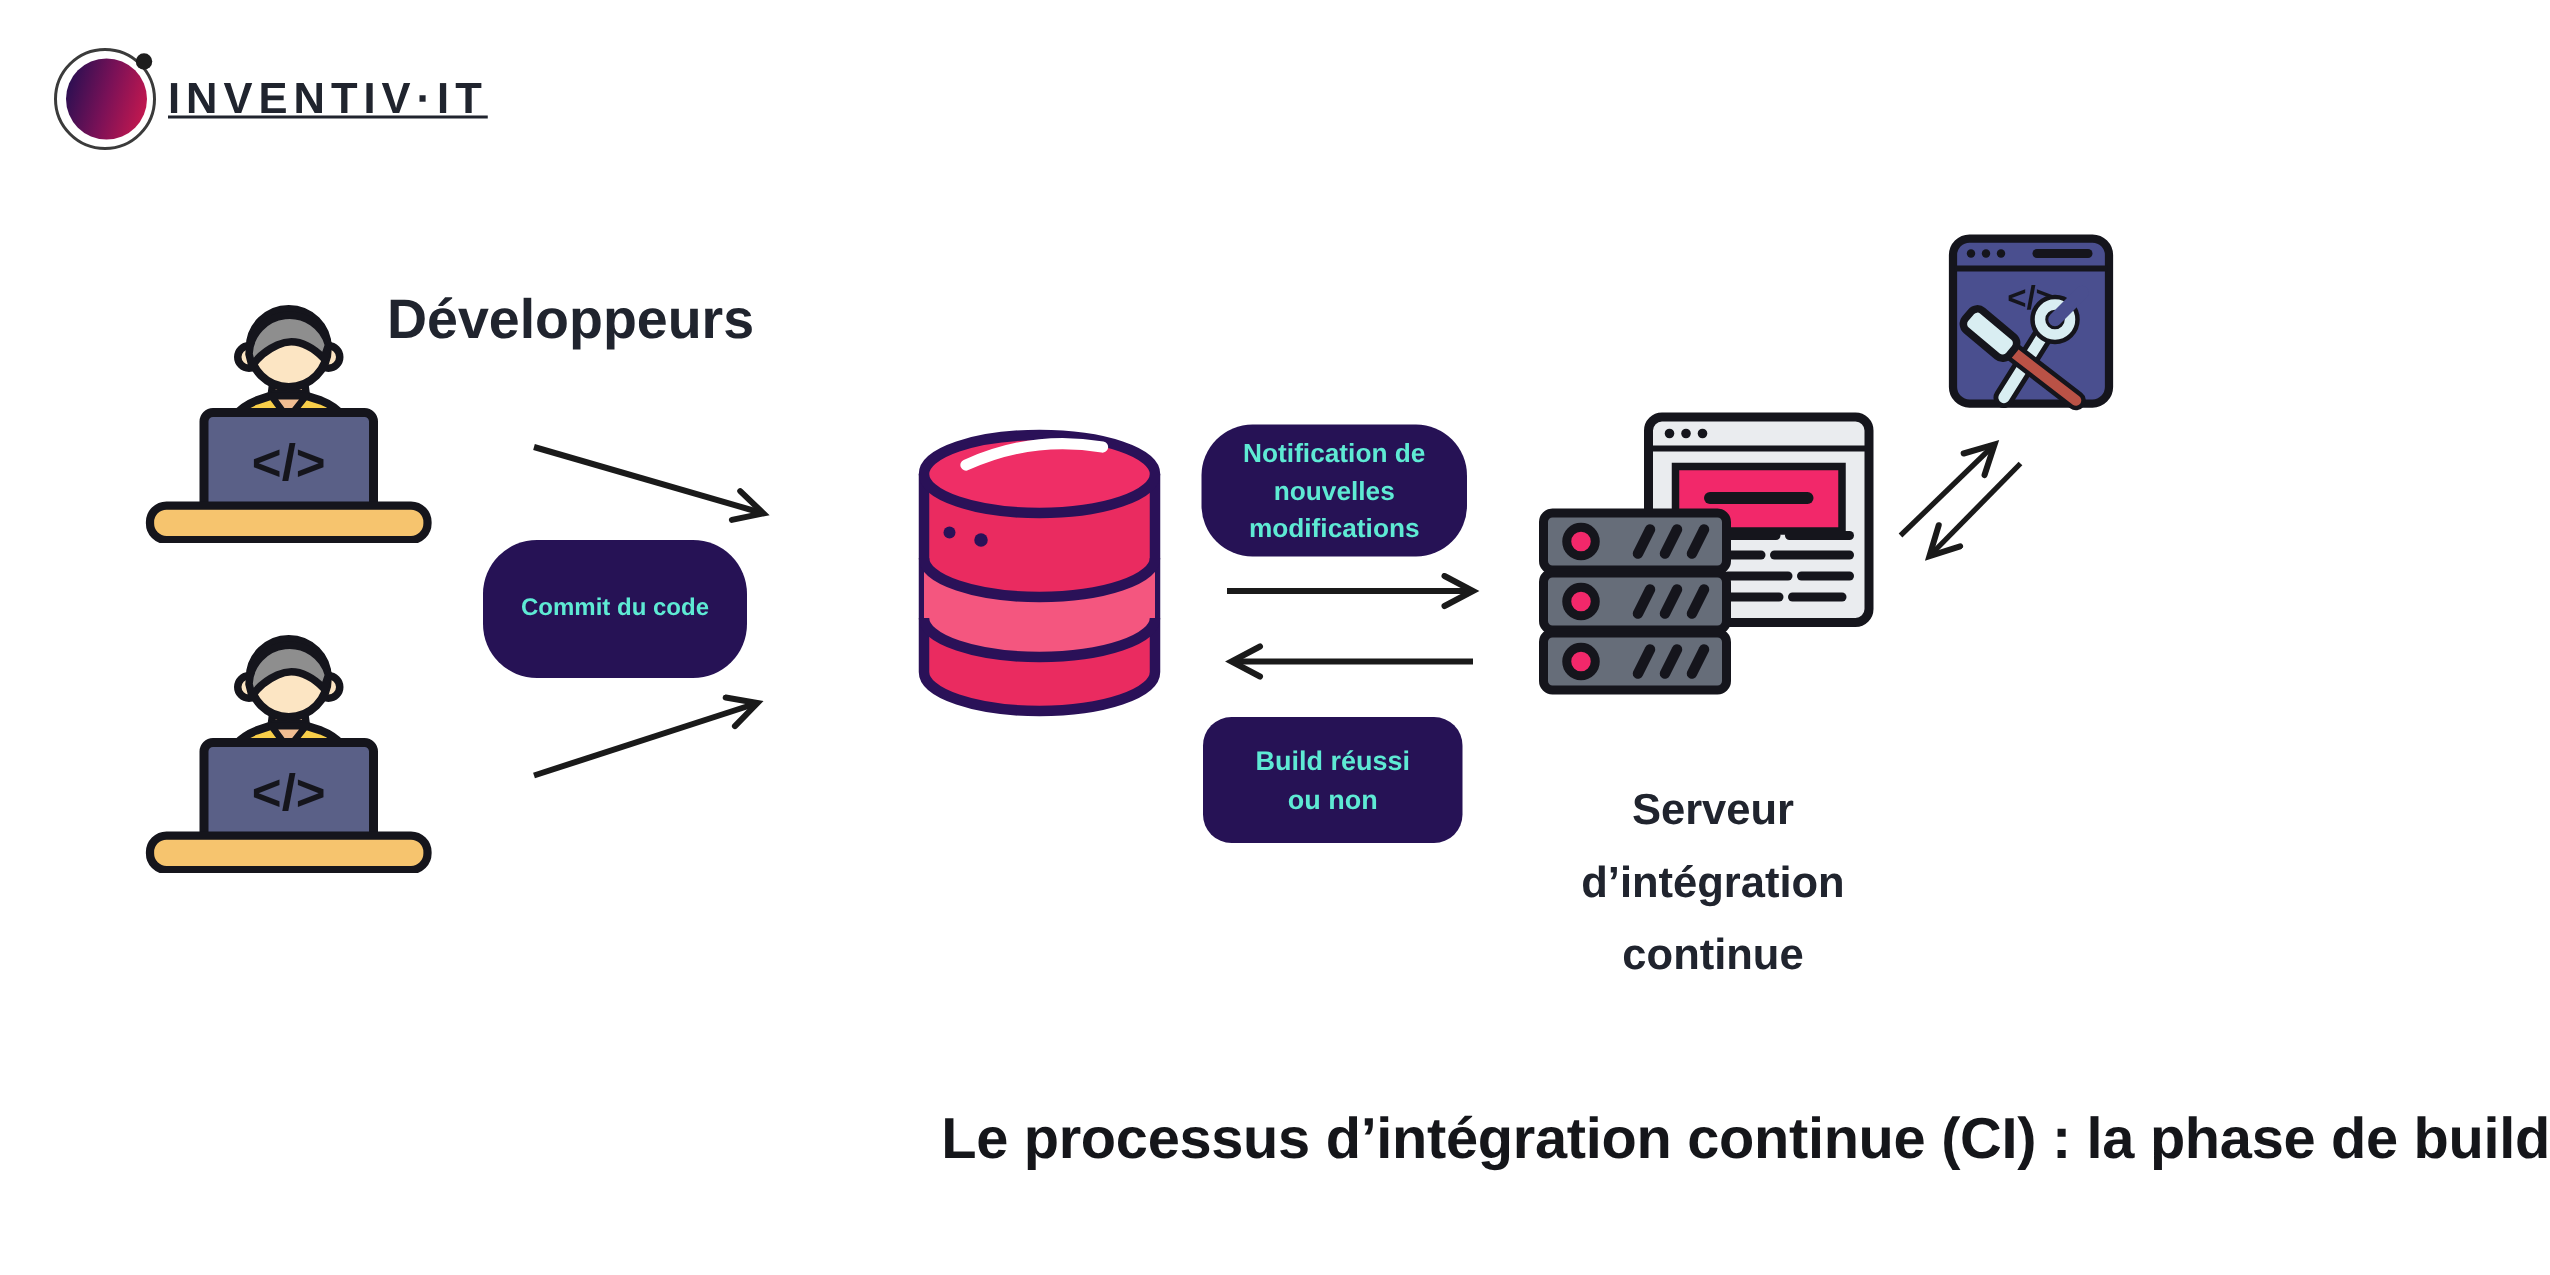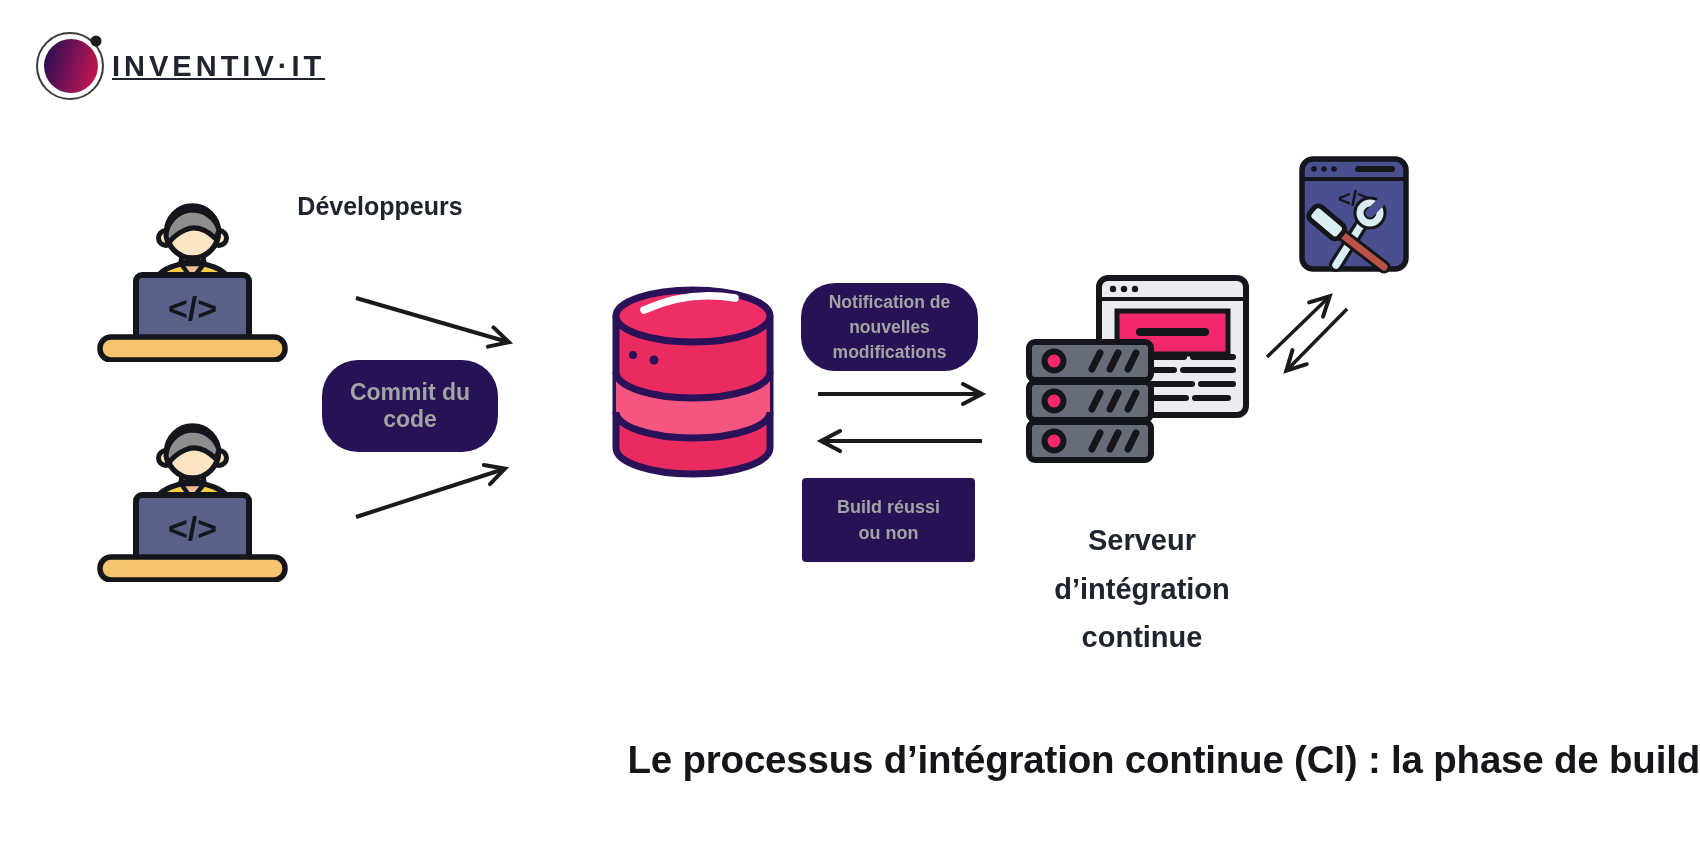--- a/index.html
+++ b/index.html
@@ -7,21 +7,21 @@
   #canvas{position:relative;width:1700px;height:850px;background:#ffffff;overflow:hidden;}
   .abs{position:absolute;}
   svg{display:block;}
   svg text{font-family:"Liberation Sans",sans-serif;}
 
   
   .logo-text{position:absolute;left:112px;top:50px;font-size:29px;font-weight:800;
              letter-spacing:4px;color:#20242e;text-decoration:underline;}
 
   
-  .pill{position:absolute;background:#261255;color:#a3a3a3;display:flex;flex-direction:column;
+  .pill{position:absolute;background:#261255;color:#5eead4;display:flex;flex-direction:column;
         align-items:center;justify-content:center;text-align:center;font-weight:700;z-index:3;}
   .pill span{display:block;}
 
   
   .diagram-label{position:absolute;color:#20242e;font-weight:700;text-align:center;z-index:2;}
 
   
   .page-title{position:absolute;left:0;right:0;top:738px;text-align:right;
               font-size:38.5px;font-weight:800;color:#15161a;letter-spacing:-0.2px;}
 </style>
@@ -77,23 +77,23 @@
     <path d="M86,82 L97,97 L109,82 Z" fill="#F2BE93" stroke="#15151c" stroke-width="4.5" stroke-linejoin="round"></path>
     <circle cx="71" cy="56" r="7.5" fill="#FCE5C3" stroke="#15151c" stroke-width="5"></circle>
     <circle cx="124" cy="56" r="7.5" fill="#FCE5C3" stroke="#15151c" stroke-width="5"></circle>
     <circle cx="97.5" cy="50" r="26" fill="#FCE5C3" stroke="#15151c" stroke-width="5.5"></circle>
     <path d="M71,54 A27,27 0 0 1 124,48 L121,57 Q105,41 90,48 Q79,53 73,62 Z" fill="#8E8E8E" stroke="#15151c" stroke-width="5" stroke-linejoin="round"></path>
     <rect x="41" y="93" width="113" height="66" rx="6" fill="#5A6087" stroke="#15151c" stroke-width="6"></rect>
     <text x="97.5" y="138" text-anchor="middle" font-size="34" font-weight="bold" fill="#15151c">&lt;/&gt;</text>
     <rect x="5" y="155" width="185" height="23" rx="11" fill="#F6C46E" stroke="#15151c" stroke-width="5.5"></rect>
   </svg>
 
-  <div class="diagram-label" style="left:258px;top:192px;width:244px;font-size:25px">Développeurs</div>
+  <div class="diagram-label" style="left:258px;top:192px;width:244px;font-size:37px">Développeurs</div>
 
-  <div class="pill" style="left:322px;top:360px;width:176px;height:92px;border-radius:36px;font-size:23px">
+  <div class="pill" style="left:322px;top:360px;width:176px;height:92px;border-radius:36px;font-size:16px">
     <span>Commit du code</span>
   </div>
 
   <svg class="abs" style="left:608px;top:282px;z-index:2" width="170" height="200" viewBox="0 0 170 200">
     <path d="M8,34 L8,166 A77,26 0 0 0 162,166 L162,34" fill="#EA2B60" stroke="#2A1158" stroke-width="7"></path>
     <path d="M8,90 A77,26 0 0 0 162,90 L162,130 A77,26 0 0 1 8,130 Z" fill="#F4567F"></path>
     <path d="M8,90 A77,26 0 0 0 162,90" fill="none" stroke="#2A1158" stroke-width="7"></path>
     <path d="M8,130 A77,26 0 0 0 162,130" fill="none" stroke="#2A1158" stroke-width="7"></path>
     <ellipse cx="85" cy="34" rx="77" ry="26" fill="#EF2E66" stroke="#2A1158" stroke-width="7"></ellipse>
     <path d="M36,28 Q80,8 127,16" fill="none" stroke="#ffffff" stroke-width="7.5" stroke-linecap="round"></path>
@@ -103,21 +103,21 @@
 
   <div class="diagram-label" style="left:576px;top:503px;width:234px;font-size:30.5px;line-height:47px">
   </div>
 
   <div class="pill" style="left:801px;top:283px;width:177px;height:88px;border-radius:34px;font-size:17.5px;line-height:25px">
     <span>Notification de</span>
     <span>nouvelles</span>
     <span>modifications</span>
   </div>
 
-  <div class="pill" style="left:802px;top:478px;width:173px;height:84px;border-radius:4px;font-size:18px;line-height:26px">
+  <div class="pill" style="left:802px;top:478px;width:173px;height:84px;border-radius:19px;font-size:18px;line-height:26px">
     <span>Build réussi</span>
     <span>ou non</span>
   </div>
 
   <svg class="abs" style="left:1023px;top:270px;z-index:2" width="235" height="200" viewBox="0 0 235 200">
     <rect x="76" y="8" width="147" height="137" rx="9" fill="#EAECEF" stroke="#15151c" stroke-width="6"></rect>
     <circle cx="90" cy="19" r="3.2" fill="#15151c"></circle>
     <circle cx="101" cy="19" r="3.2" fill="#15151c"></circle>
     <circle cx="112" cy="19" r="3.2" fill="#15151c"></circle>
     <line x1="78" y1="29" x2="221" y2="29" stroke="#15151c" stroke-width="4"></line>

